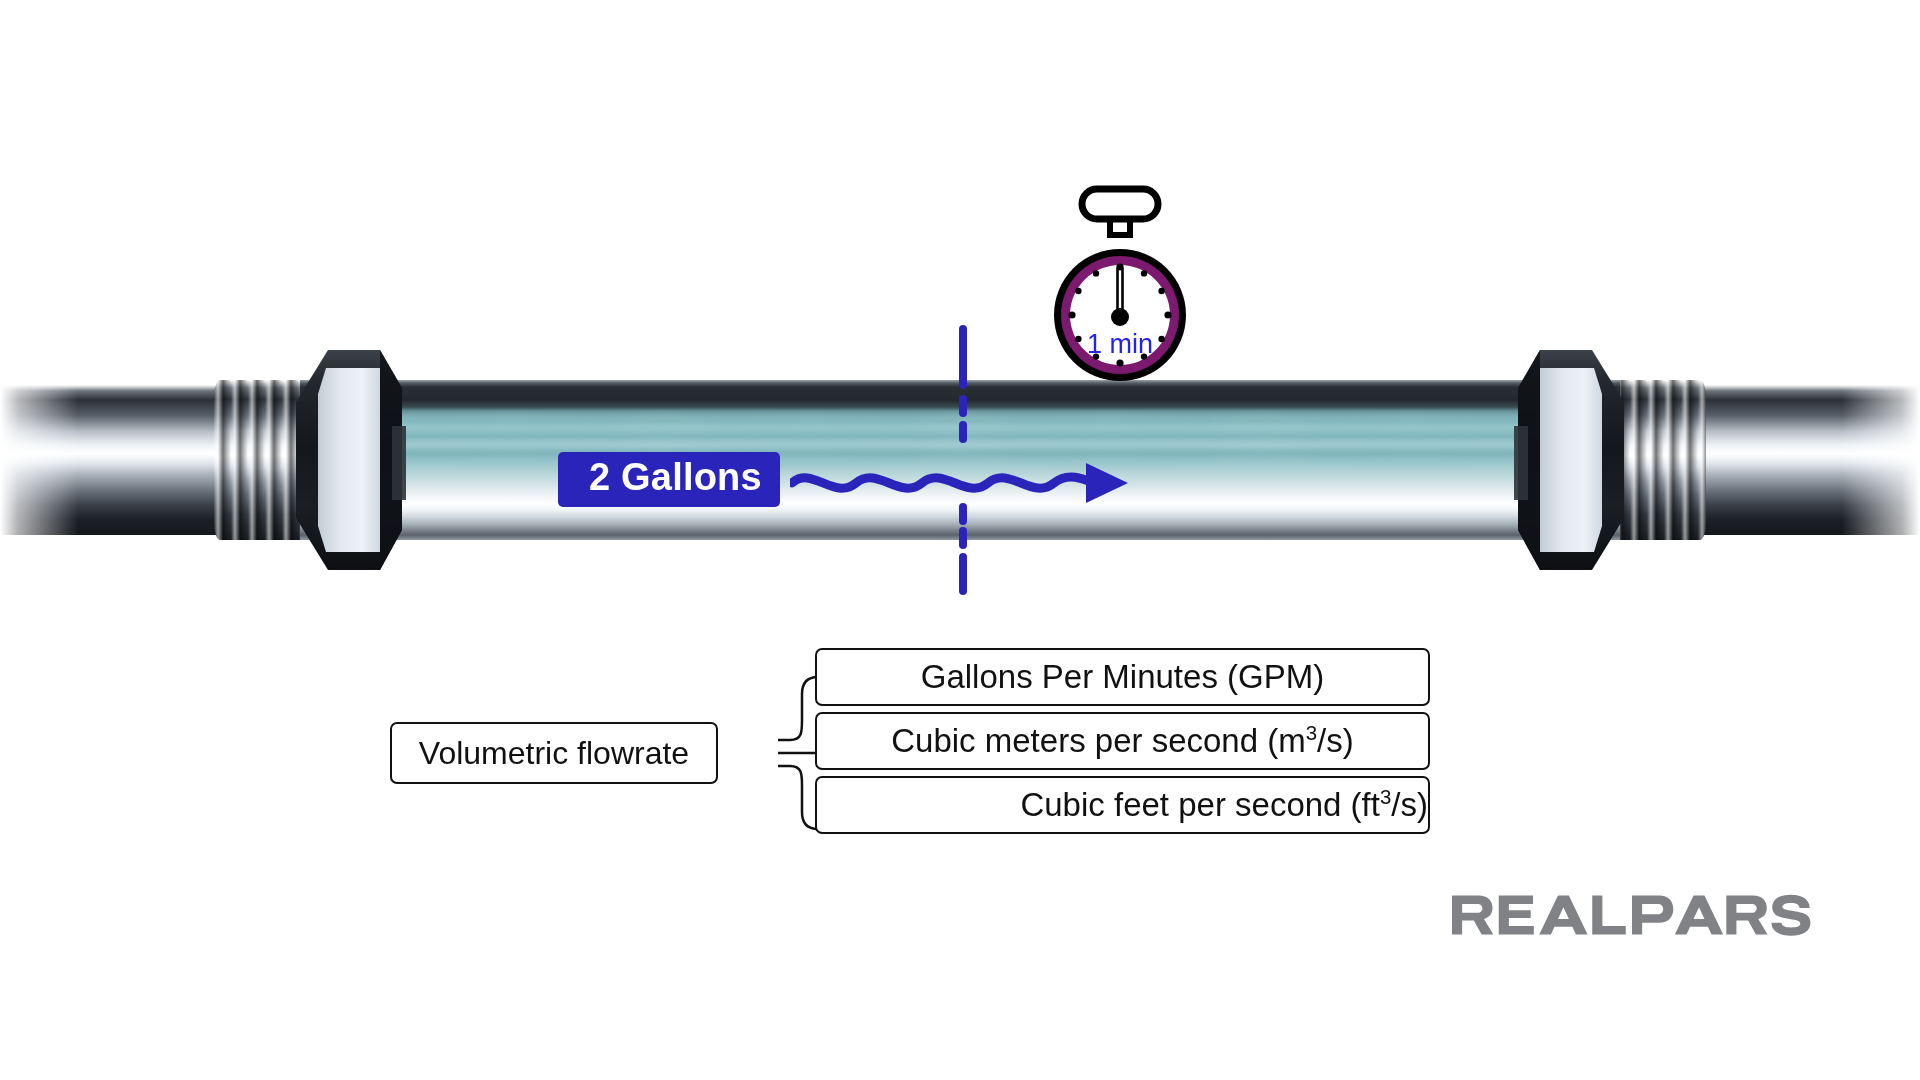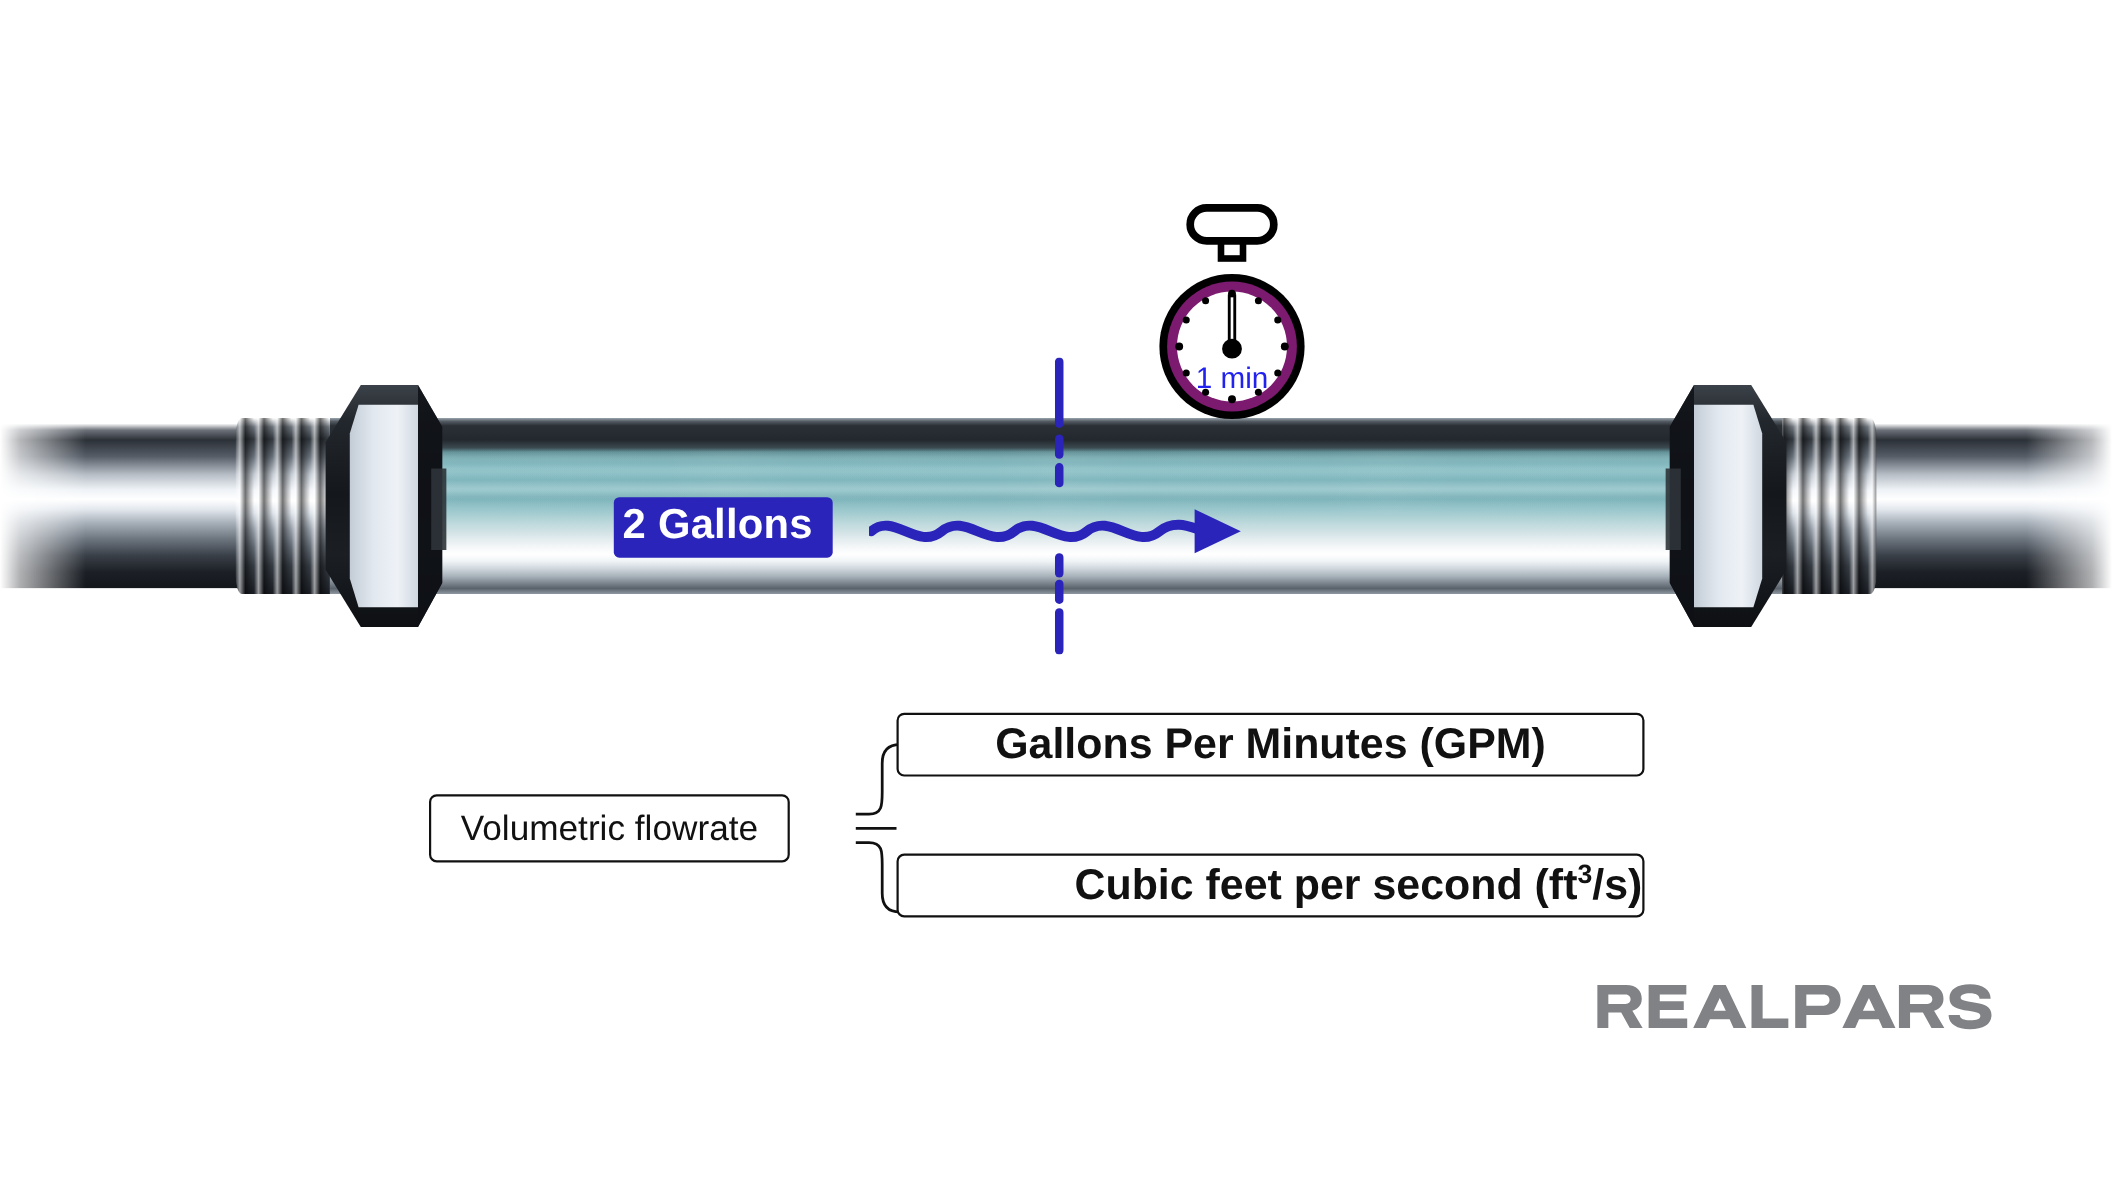--- a/index.html
+++ b/index.html
@@ -93,37 +93,37 @@
   #dashed-line{position:absolute;left:959px;top:325px;width:8px;height:270px;}
 
   
   #flow-arrow{position:absolute;left:790px;top:455px;width:350px;height:60px;}
 
   
   #gallons-badge{
     position:absolute;left:558px;top:452px;
     background:#2a24bb;color:#ffffff;
     font-size:38px;font-weight:700;
-    padding:6px 18px 9px 8px;border-radius:5px;
+    padding:6px 18px 9px 31px;border-radius:5px;
     letter-spacing:.2px;white-space:nowrap;line-height:1.05;
   }
 
   
   #stopwatch{position:absolute;left:1030px;top:185px;width:180px;height:200px;}
 
   
   #tree{position:absolute;left:390px;top:640px;width:1060px;height:250px;}
   #tree-connectors{position:absolute;left:0;top:0;width:1060px;height:250px;}
   .tbox{
     position:absolute;border:2.5px solid #111111;border-radius:7px;
     background:#ffffff;display:flex;align-items:center;justify-content:center;
     color:#111111;box-sizing:border-box;
   }
   #box-root{left:0px;top:82px;width:328px;height:62px;font-size:32px;}
-  .tbox-leaf{left:425px;width:680px;height:58px;font-size:39px;font-weight:bold;}
+  .tbox-leaf{left:425px;width:615px;height:58px;font-size:33px;}
   #box-leaf-0{top:8px;}
   #box-leaf-1{top:72px;}
   #box-leaf-2{top:136px;justify-content:flex-end;}
   .sup{font-size:.62em;vertical-align:super;line-height:0;}
 
   
   #logo{
     position:absolute;left:1452px;top:888px;width:360px;height:54px;
   }
 </style>
@@ -274,20 +274,25 @@
     <div class="tbox" id="box-root">
       <span>Volumetric flowrate</span>
     </div>
 
     <div class="tbox tbox-leaf" id="box-leaf-0">
       <span>
         <span>Gallons Per Minutes (GPM)</span><span class="sup"></span><span></span>
       </span>
     </div>
 
+    <div class="tbox tbox-leaf" id="box-leaf-1">
+      <span>
+        <span>Cubic meters per second (m</span><span class="sup">3</span><span>/s)</span>
+      </span>
+    </div>
 
     <div class="tbox tbox-leaf" id="box-leaf-2">
       <span>
         <span>Cubic feet per second (ft</span><span class="sup">3</span><span>/s)</span>
       </span>
     </div>
   </div>
 
   <div id="logo">
     <svg width="360" height="54" viewBox="0 0 462 54" xmlns="http://www.w3.org/2000/svg">

